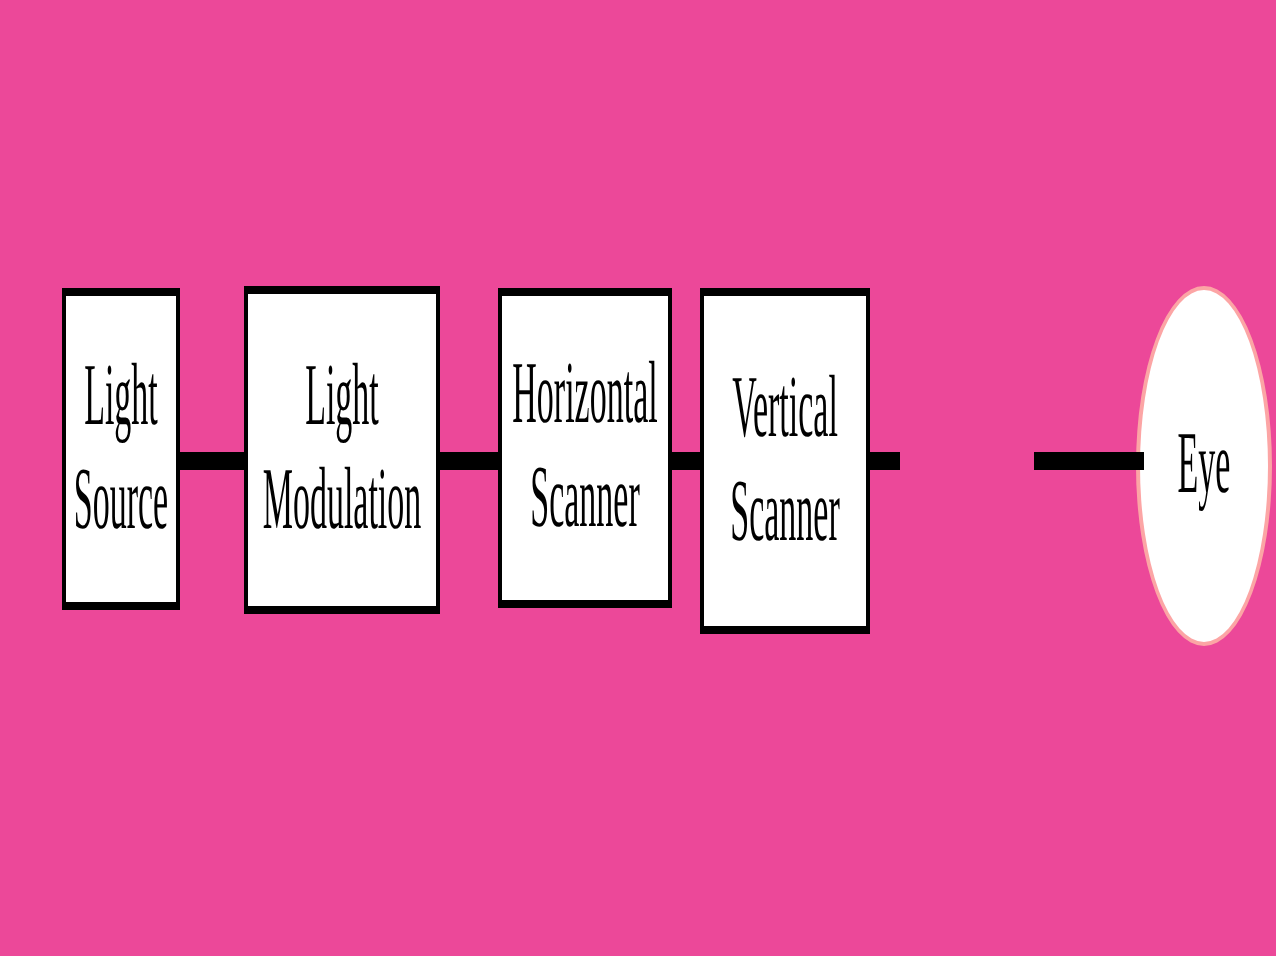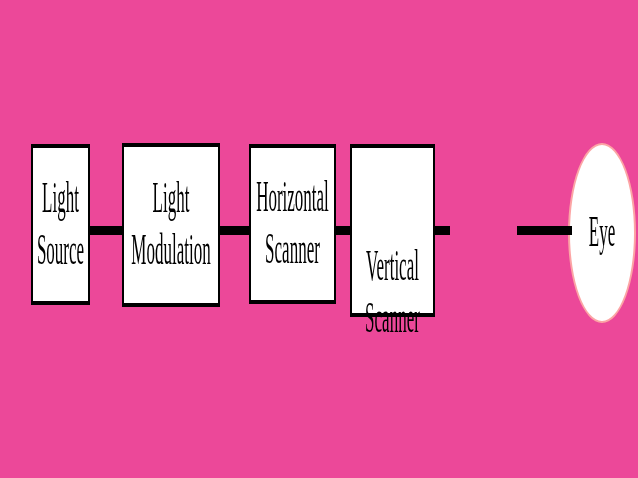--- a/index.html
+++ b/index.html
@@ -37,21 +37,21 @@
     color: #000000;
     transform: scale(1, 2.6);
     transform-origin: 50% 50%;
     white-space: nowrap;
   }
   .label .line { display: block; }
   
   .n1 { left: 31px;  top: 144px; width: 59px;  height: 161px; }
   .n2 { left: 122px; top: 143px; width: 98px;  height: 164px; }
   .n3 { left: 249px; top: 144px; width: 87px;  height: 160px; }
-  .n4 { left: 350px; top: 144px; width: 85px;  height: 173px; align-items: flex-end; }
+  .n4 { left: 350px; top: 144px; width: 85px;  height: 173px; }
   .n5 { left: 448px; top: 144px; width: 71px;  height: 162px; }
   .n6 { left: 568px; top: 143px; width: 68px;  height: 180px; }
   
   .connector {
     position: absolute;
     top: 226px;
     height: 9px;
     background: #000000;
   }
   .c1 { left: 88px;  width: 36px; }

